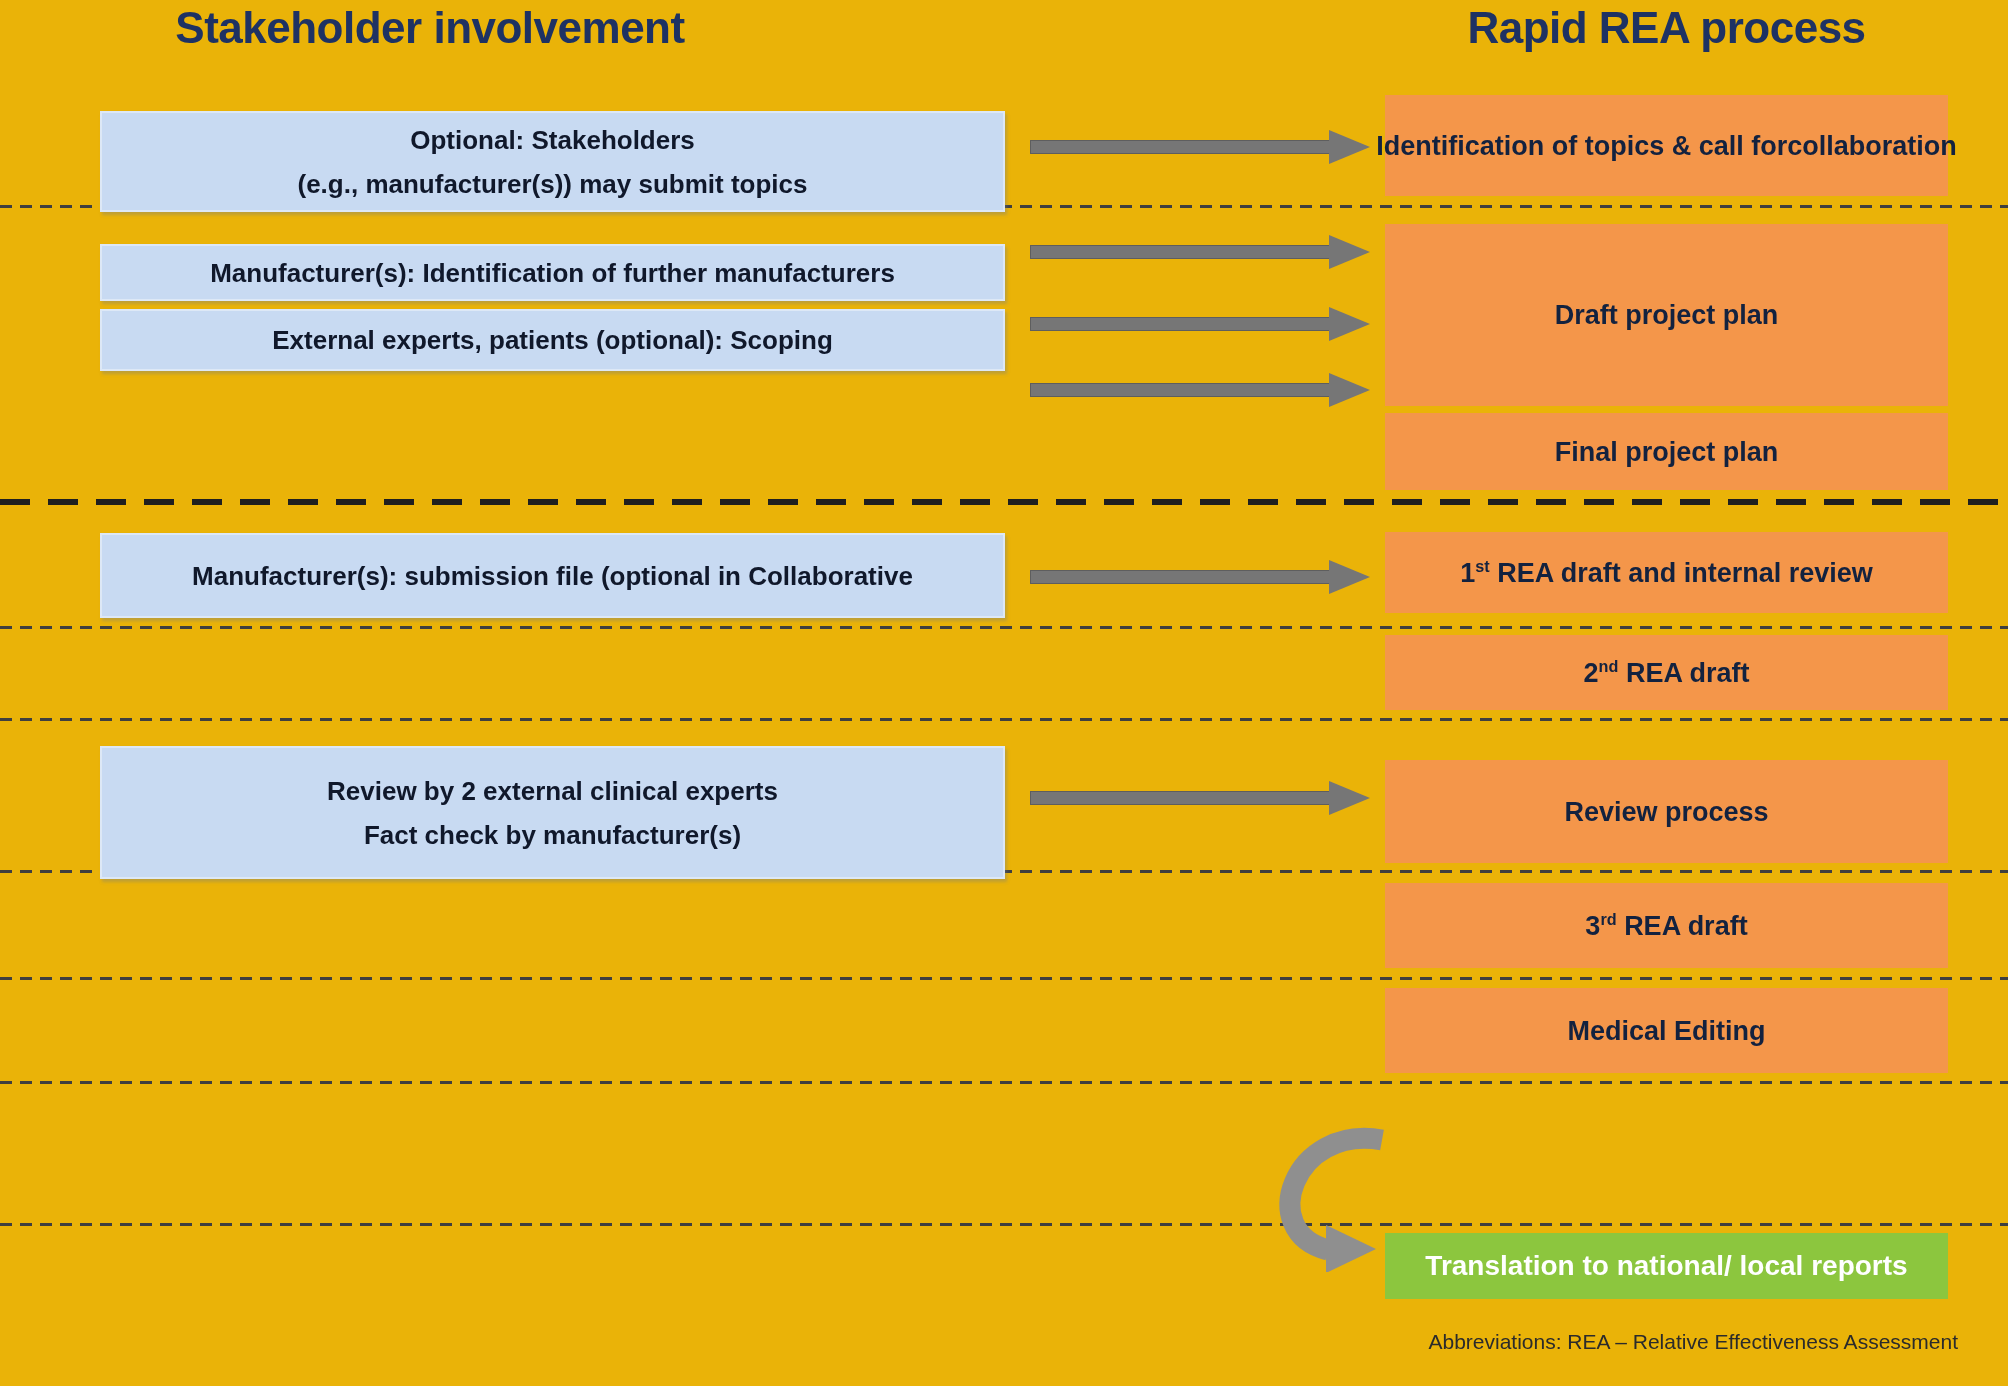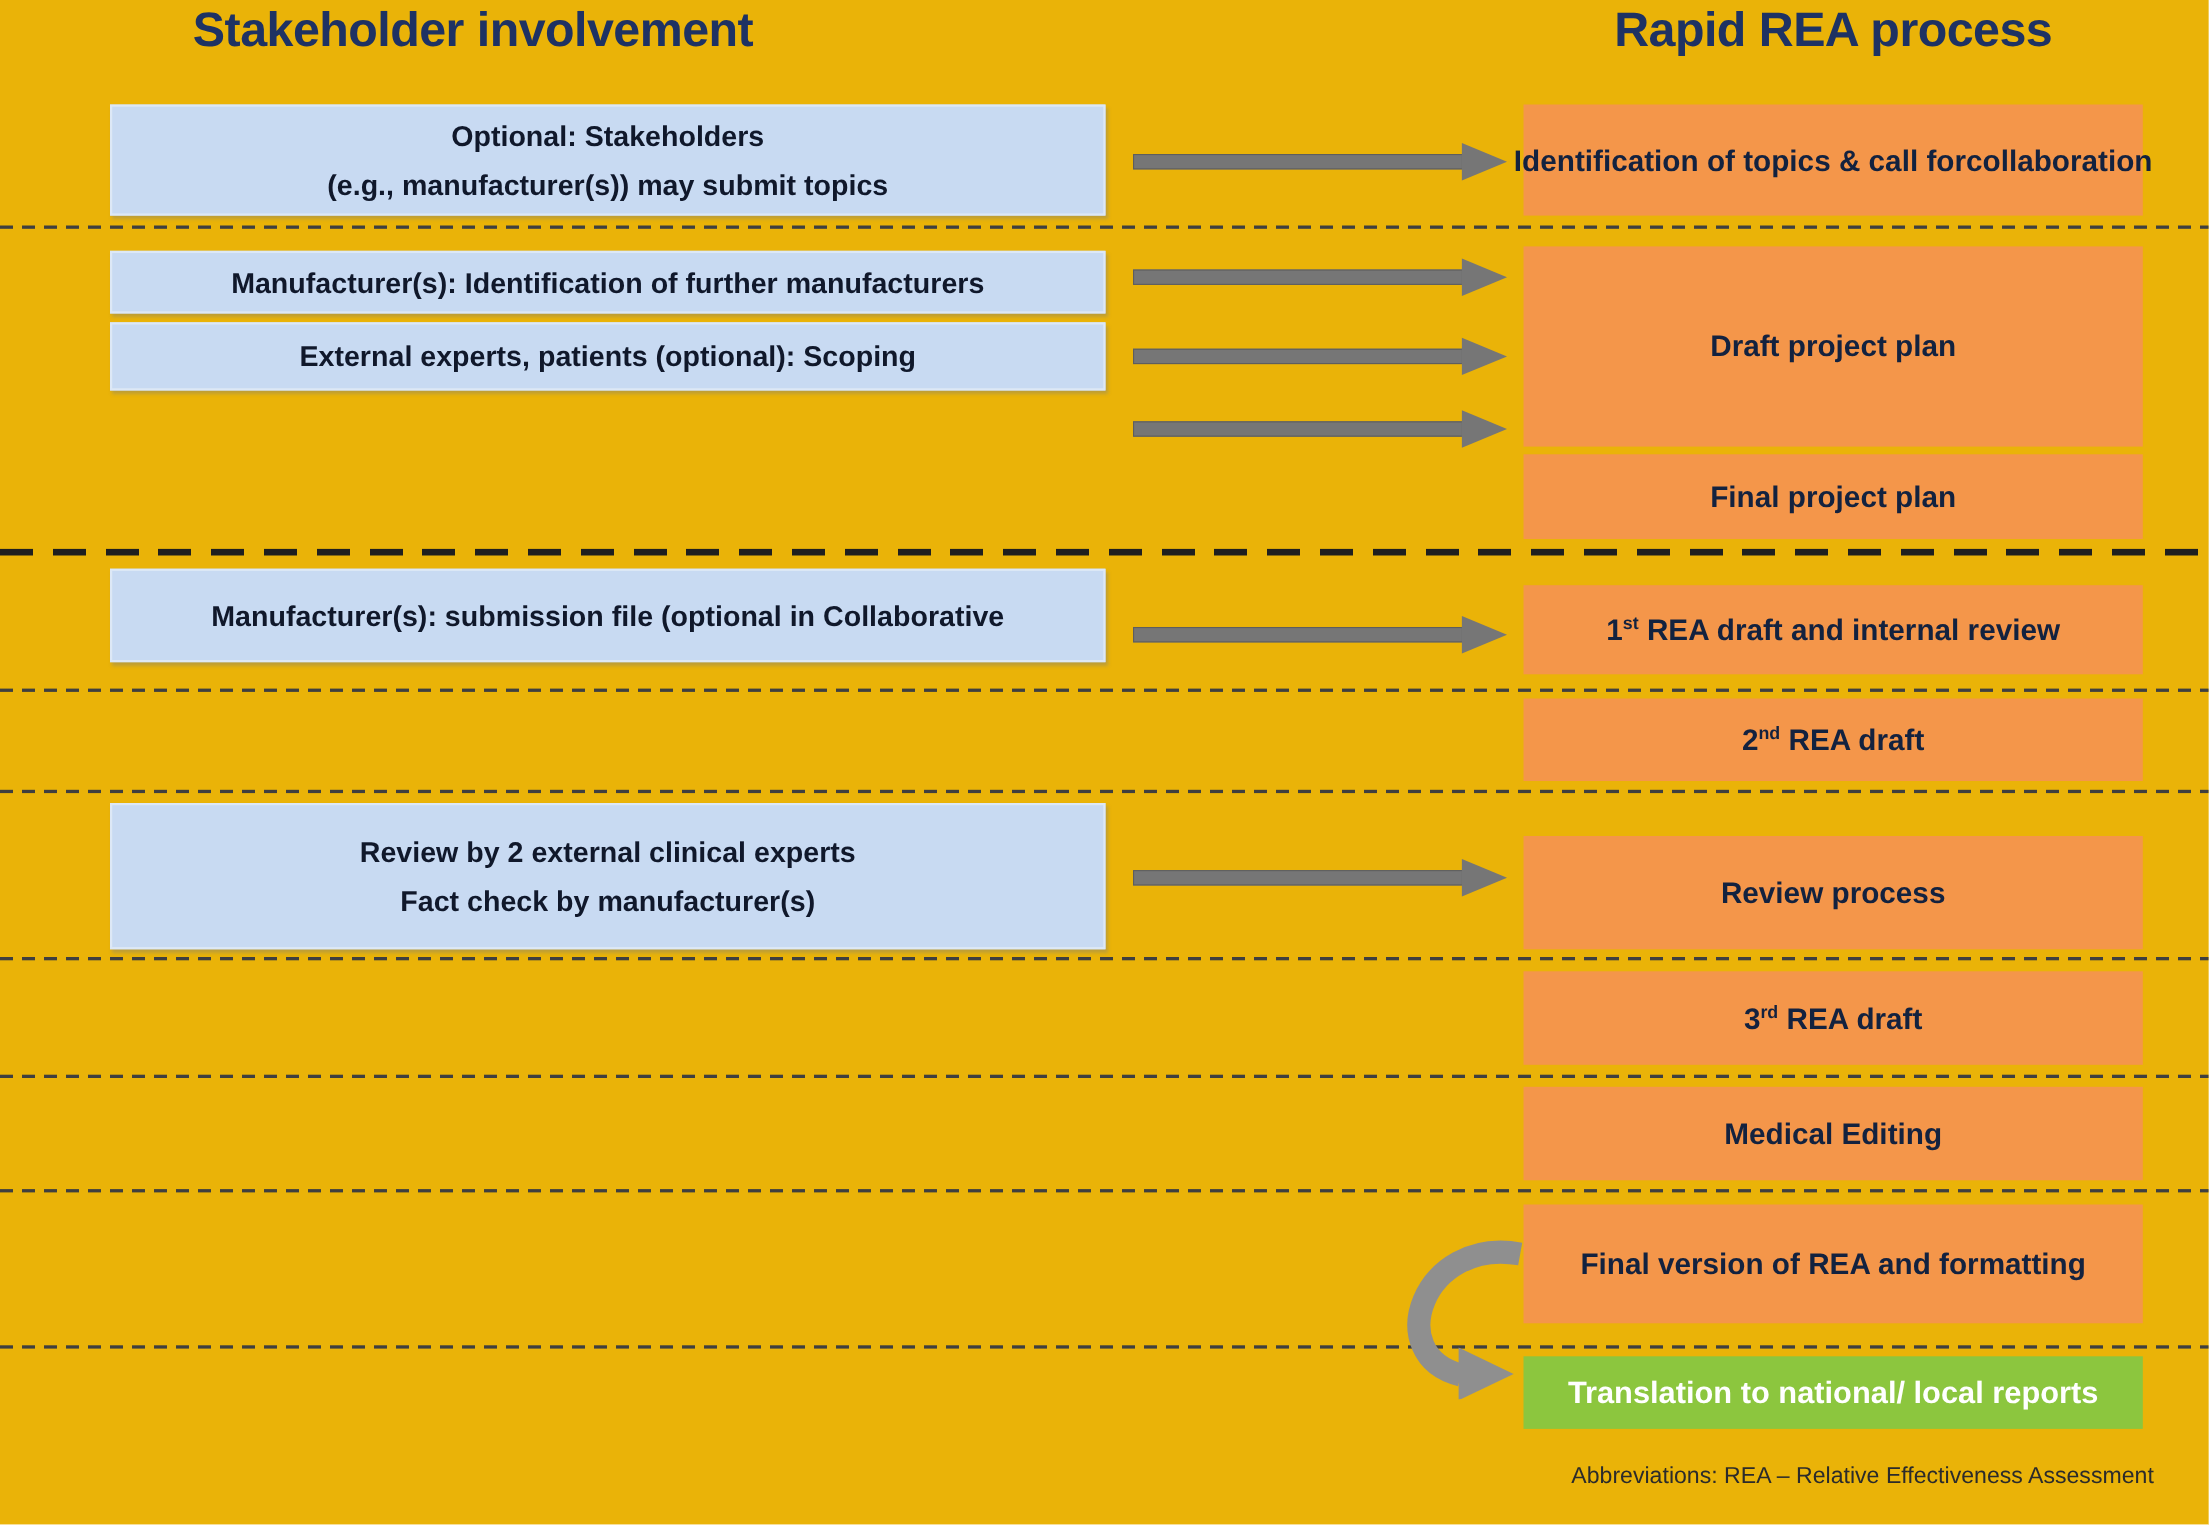--- a/index.html
+++ b/index.html
@@ -16,21 +16,21 @@
     position:absolute;top:0;height:56px;line-height:56px;text-align:center;
     font-size:44px;font-weight:bold;color:var(--title-color);letter-spacing:-0.5px;
   }
   #left-title{left:100px;width:660px;}
   #right-title{left:1385px;width:563px;}
   .sbox{
     position:absolute;left:100px;width:905px;box-sizing:border-box;
     background:var(--blue-box);border:2px solid #dde8f6;
     box-shadow:2px 3px 3px rgba(110,120,140,.35);
     display:flex;flex-direction:column;justify-content:center;align-items:center;
-    font-size:26px;font-weight:bold;color:var(--dark-text);text-align:center;
+    font-size:26px;font-weight:bold;color:var(--dark-text);text-align:center;margin-top:16px;
   }
   .pbox{
     position:absolute;left:1385px;width:563px;box-sizing:border-box;
     background:var(--orange-box);
     display:flex;flex-direction:row;justify-content:center;align-items:center;
     font-size:27px;font-weight:bold;color:#13223f;text-align:right;
   }
   .pbox.green{background:var(--green-box);color:#ffffff;font-size:28px;}
   .line{display:block;line-height:44px;white-space:nowrap;}
   sup{font-size:.6em;line-height:0;vertical-align:super;}
@@ -137,23 +137,20 @@
   </div>
   <div class="pbox" style="top:760px;height:103px">
     <span class="line">Review process</span>
   </div>
   <div class="pbox" style="top:883px;height:85px">
     <span class="line"><span>3</span><sup>rd</sup><span class="rest">REA draft</span></span>
   </div>
   <div class="pbox" style="top:988px;height:85px">
     <span class="line">Medical Editing</span>
   </div>
-  <div class="pbox" style="top:1095px;height:108px">
-    <span class="line">Final version of REA and formatting</span>
-  </div>
   <div class="pbox green" style="top:1233px;height:66px">
     <span class="line">Translation to national/ local reports</span>
   </div>
 
   <svg id="curved-arrow" width="150" height="150" viewBox="0 0 150 150">
     <path d="M 134 18 C 45 2, 8 110, 80 128" fill="none" stroke="#8f8f8f" stroke-width="21"></path>
     <polygon points="78,103 78,151 128,127" fill="#8f8f8f"></polygon>
   </svg>
 
   <div id="footnote">Abbreviations: REA – Relative Effectiveness Assessment</div>

